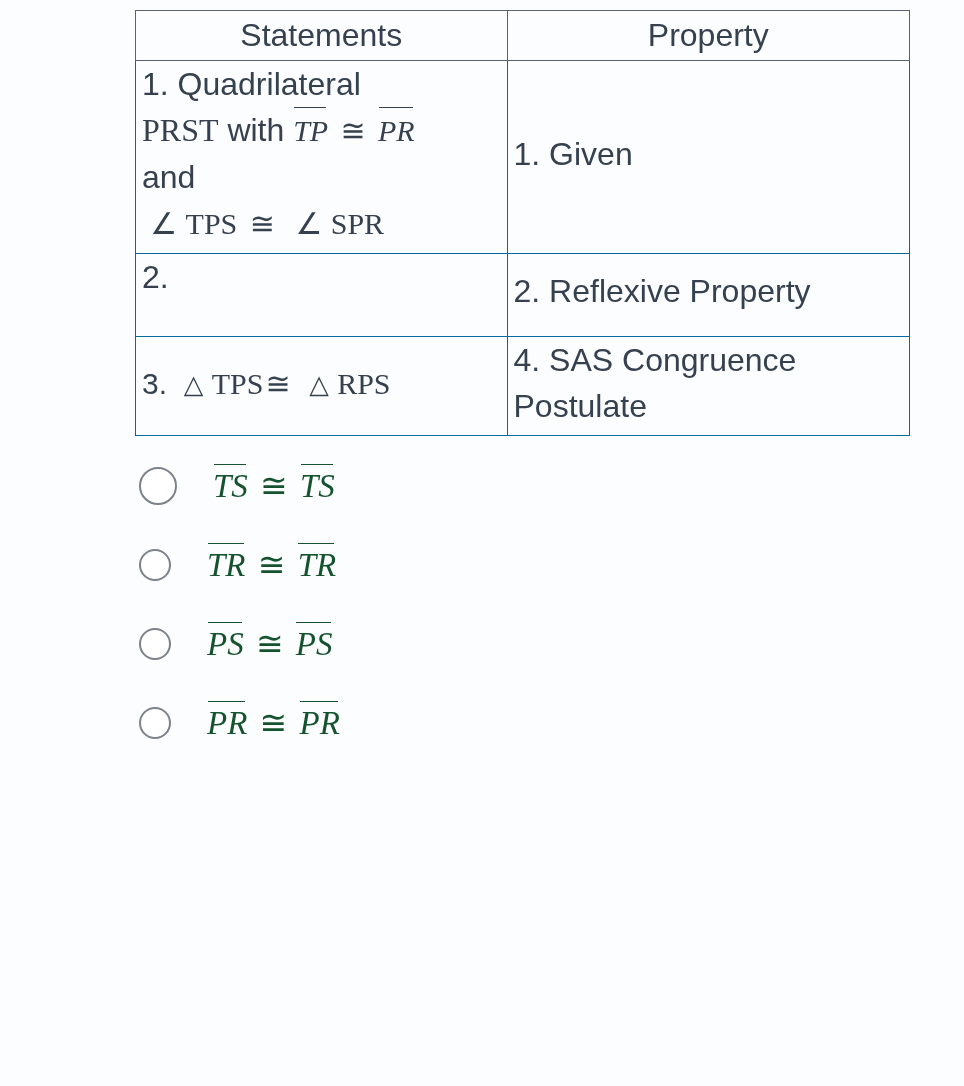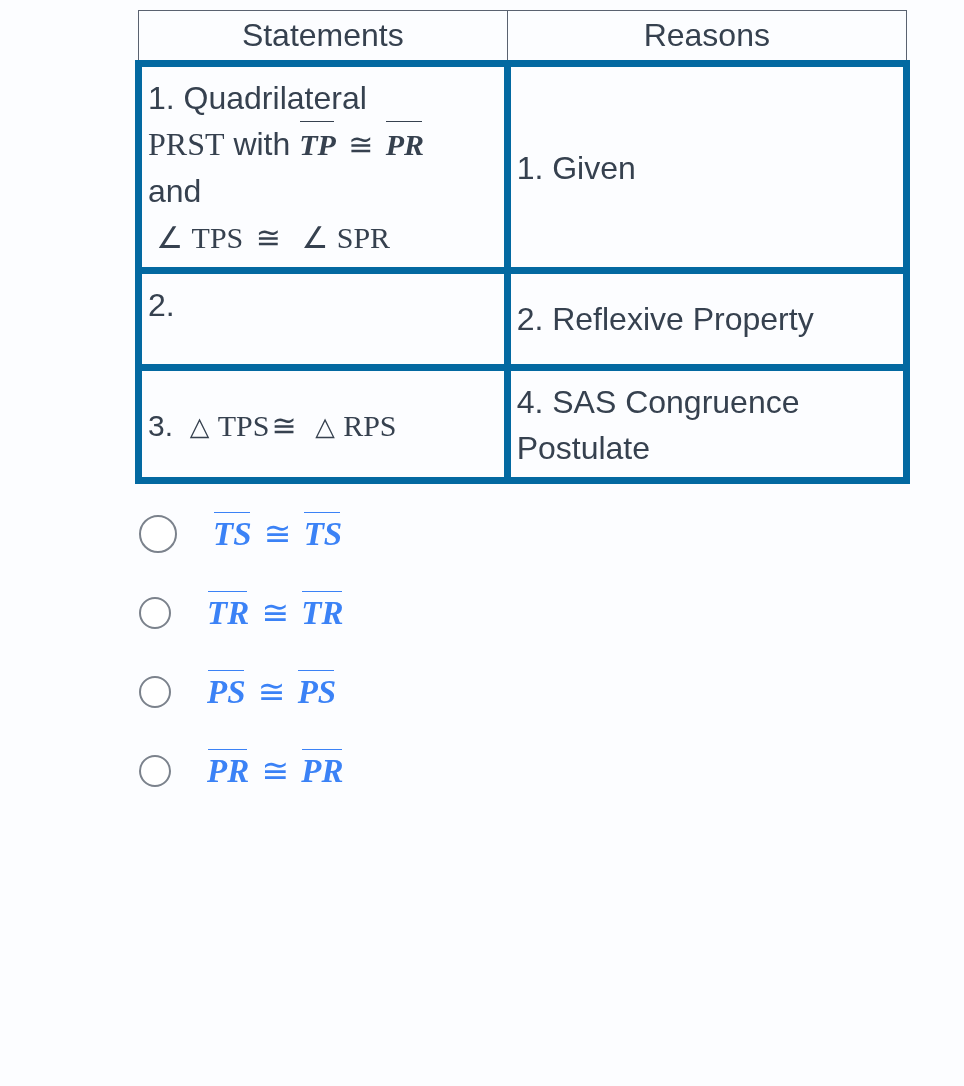--- a/index.html
+++ b/index.html
@@ -22,37 +22,36 @@
   }
   table.proof th {
     border: 1px solid #5a6270;
     font-weight: 400;
     text-align: center;
     padding: 6px 8px;
     font-family: "Segoe UI", Arial, sans-serif;
     color: #36414f;
   }
   table.proof td {
-    border: 7px solid #0369a1;
+    border: 1px solid #0369a1;
     vertical-align: middle;
-    padding: 8px 6px 6px 6px;
+    padding: 0 6px 6px 6px;
     font-family: "Segoe UI", Arial, sans-serif;
     color: #36414f;
     line-height: 1.45;
   }
   .stmt-col { width: 48%; margin-left: 8px; }
   .reason-col { width: 52%; }
   .row2-stmt { height: 76px; vertical-align: top !important; }
 
   .seg {
     font-family: 'Times New Roman', serif;
     font-style: italic;
     position: relative;
     display: inline-block;
-    font-weight: bold;
   }
   .seg::before {
     content: "";
     position: absolute;
     top: -0.08em;
     left: 0.02em;
     right: 0.06em;
     border-top: 1.8px solid currentColor;
   }
   .ang {
@@ -85,21 +84,21 @@
 
   .options {
     margin-top: 30px;
   }
   .option {
     display: flex;
     align-items: center;
     gap: 36px;
     margin: 0 0 40px 4px;
     font-size: 33px;
-    color: #3b82f6;
+    color: #14532d;
   }
   .radio {
     width: 32px;
     height: 32px;
     border: 2px solid #7b828c;
     border-radius: 50%;
     flex: 0 0 auto;
     box-sizing: border-box;
     background: #fff;
   }
@@ -115,21 +114,21 @@
 </style>
 </head>
 <body>
 
 <div class="page">
 
   <table class="proof">
     <tbody>
         <tr>
       <th class="stmt-col">Statements</th>
-      <th class="reason-col">Reasons</th>
+      <th class="reason-col">Property</th>
     </tr>
 
     <tr>
       <td class="stmt-col">
         <span>1. Quadrilateral</span><br>
         <span class="mi">PRST</span>
         <span>with</span>
         <span class="math30">
           <span class="seg">TP</span>
           <span class="cong">≅</span>

